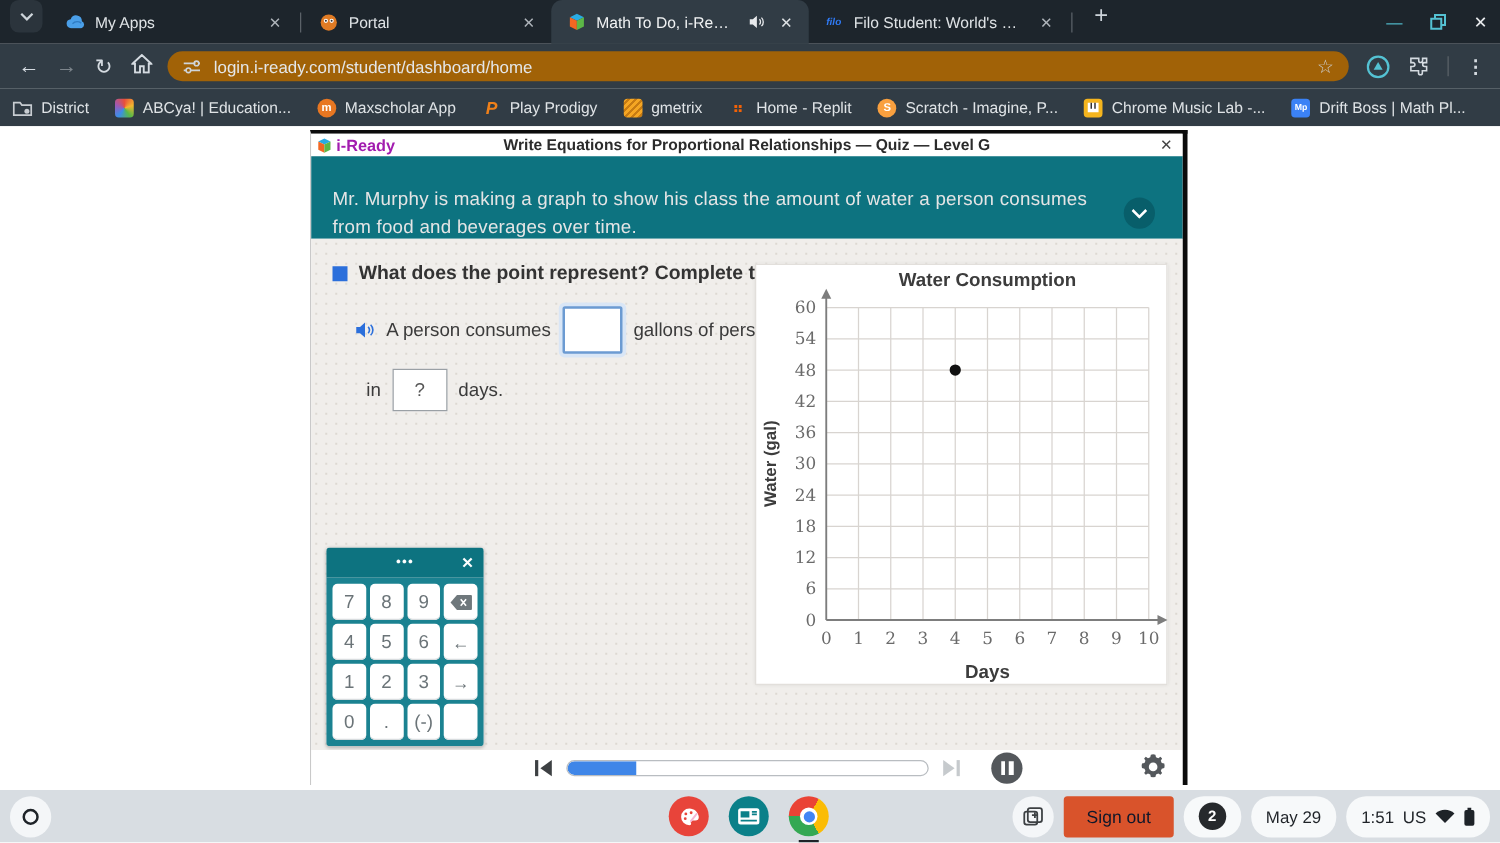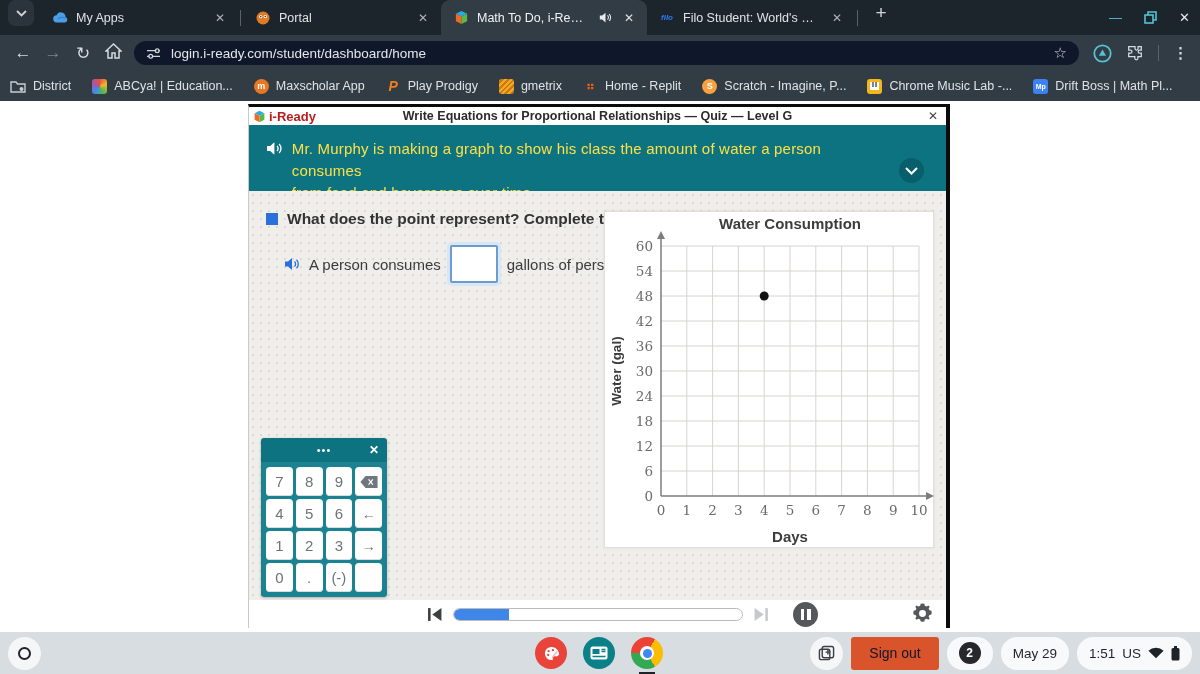--- a/index.html
+++ b/index.html
@@ -19,40 +19,40 @@
   .newtab { color:#cdd4da; font-size:19px; margin:0 0 6px 8px; width:26px; height:26px; display:flex; align-items:center; justify-content:center; }
   .wincontrols { position:absolute; right:10px; top:0; height:35px; display:flex; align-items:center; gap:22px; }
   .wc { font-size:13px; color:#54c2d3; display:flex; align-items:center; justify-content:center; }
   .wc.close { color:#e8eaed; }
   .fav { width:16px; height:16px; flex:0 0 auto; display:flex; align-items:center; justify-content:center; }
   .filotext { color:#2f7af5; font-weight:bold; font-size:8px; font-style:italic; }
 
   .toolbar { position:absolute; top:35px; left:0; right:0; height:36px; background:#313c45; display:flex; align-items:center; }
   .navic { color:#d5dbe1; font-size:17px; width:30px; text-align:center; }
   .navic.dim { color:#7d858c; }
-  .urlpill { flex:1; height:20px; margin:0 14px 0 6px; background:#0f172a; border-radius:14px; display:flex; align-items:center; padding:12px 12px; gap:10px; }
+  .urlpill { flex:1; height:20px; margin:0 14px 0 6px; background:#a16207; border-radius:14px; display:flex; align-items:center; padding:12px 12px; gap:10px; }
   .urltext { color:#e4e7ea; font-size:13.5px; flex:1; }
   .staric { color:#cfd4da; font-size:15px; }
   .tbright { display:flex; align-items:center; gap:14px; margin-right:12px; }
   .tbdiv { width:1px; height:16px; background:#5b6268; }
 
   .bookmarksbar { position:absolute; top:71px; left:0; right:0; height:30px; background:#313c45; display:flex; align-items:center; padding-left:10px; gap:21px; }
   .bm { display:flex; align-items:center; gap:7px; color:#dfe3e6; font-size:12.5px; white-space:nowrap; }
   .bmic { width:15px; height:15px; display:flex; align-items:center; justify-content:center; border-radius:3px; font-weight:bold; }
   .bmspacer { flex:1; }
 
   
   .content { position:absolute; top:101px; left:0; right:0; height:531px; background:#fff; }
   .modal { position:absolute; left:248px; top:3px; width:702px; height:524px; background:#fff;
            border-top:3px solid #0b0b0b; border-right:4px solid #0b0b0b; border-left:1px solid #c9c9c9; }
   .qheader { height:18px; background:#fff; display:flex; align-items:center; position:relative; }
-  .brand { display:flex; align-items:center; gap:3px; margin-left:4px; font-weight:bold; font-size:13px; color:#b91c1c; }
+  .brand { display:flex; align-items:center; gap:3px; margin-left:4px; font-weight:bold; font-size:13px; color:#a21caf; }
   .qtitle { position:absolute; left:0; right:0; text-align:center; font-size:12.5px; font-weight:bold; color:#2b2b2b; }
   .qclose { position:absolute; right:8px; font-size:12px; color:#444; }
-  .banner { height:66px; background:#0d7380; position:relative; color:#fde047; padding:13px 60px 0 17px; display:flex; gap:9px; }
+  .banner { height:66px; background:#0d7380; position:relative; color:#e5e5e5; padding:13px 60px 0 17px; display:flex; gap:9px;flex-direction:column; }
   .bannertext { font-size:15px; line-height:22px; letter-spacing:.2px; }
   .banner-chev { position:absolute; right:22px; bottom:8px; width:25px; height:25px; border-radius:50%; background:#085e6a;
                  display:flex; align-items:center; justify-content:center; color:#fff; font-size:13px; font-weight:bold; }
   .qbody { position:relative; height:409px; background:#f0eeeb;
            background-image:radial-gradient(#ddd8d2 1px, transparent 1.2px); background-size:8px 8px; }
   .qrow { display:flex; align-items:flex-start; padding-left:17px; color:#3b3b3b; }
   .qbullet { width:12px; height:12px; background:#2b6fdb; margin:22px 9px 0 0; flex:0 0 auto; }
   .qheadtext { font-size:15.5px; font-weight:bold; line-height:21px; margin-top:17px; color:#333; }
   .stmt { display:flex; align-items:center; gap:9px; padding-left:35px; margin-top:16px; font-size:15px; color:#3b3b3b; }
   .stmt2 { padding-left:44px; margin-top:12px; }
@@ -290,20 +290,25 @@
         <div class="stmt">
           <svg width="16" height="16" viewBox="0 0 16 16">
               <path d="M1 5.5h3L8 2v12l-4-3.5H1z" fill="#2b6fdb"></path>
               <path d="M10.5 5.5a3.4 3.4 0 0 1 0 5M12.5 3.8a5.8 5.8 0 0 1 0 8.4" stroke="#2b6fdb" stroke-width="1.3" fill="none"></path>
             </svg>
           <span>A person consumes</span>
           <input class="ansbox1" style="">
           <span>gallons of person</span>
         </div>
 
+        <div class="stmt stmt2">
+          <span>in</span>
+          <input class="ansbox2" value="?" style="">
+          <span>days.</span>
+        </div>
 
         <div class="chartcard">
           <svg width="330" height="337" viewBox="0 0 330 337">
               <line x1="81.8" y1="34" x2="81.8" y2="284" stroke="#d8d4d0" stroke-width="1"></line>
               <line x1="107.6" y1="34" x2="107.6" y2="284" stroke="#d8d4d0" stroke-width="1"></line>
               <line x1="133.39999999999998" y1="34" x2="133.39999999999998" y2="284" stroke="#d8d4d0" stroke-width="1"></line>
               <line x1="159.2" y1="34" x2="159.2" y2="284" stroke="#d8d4d0" stroke-width="1"></line>
               <line x1="185" y1="34" x2="185" y2="284" stroke="#d8d4d0" stroke-width="1"></line>
               <line x1="210.79999999999998" y1="34" x2="210.79999999999998" y2="284" stroke="#d8d4d0" stroke-width="1"></line>
               <line x1="236.6" y1="34" x2="236.6" y2="284" stroke="#d8d4d0" stroke-width="1"></line>

